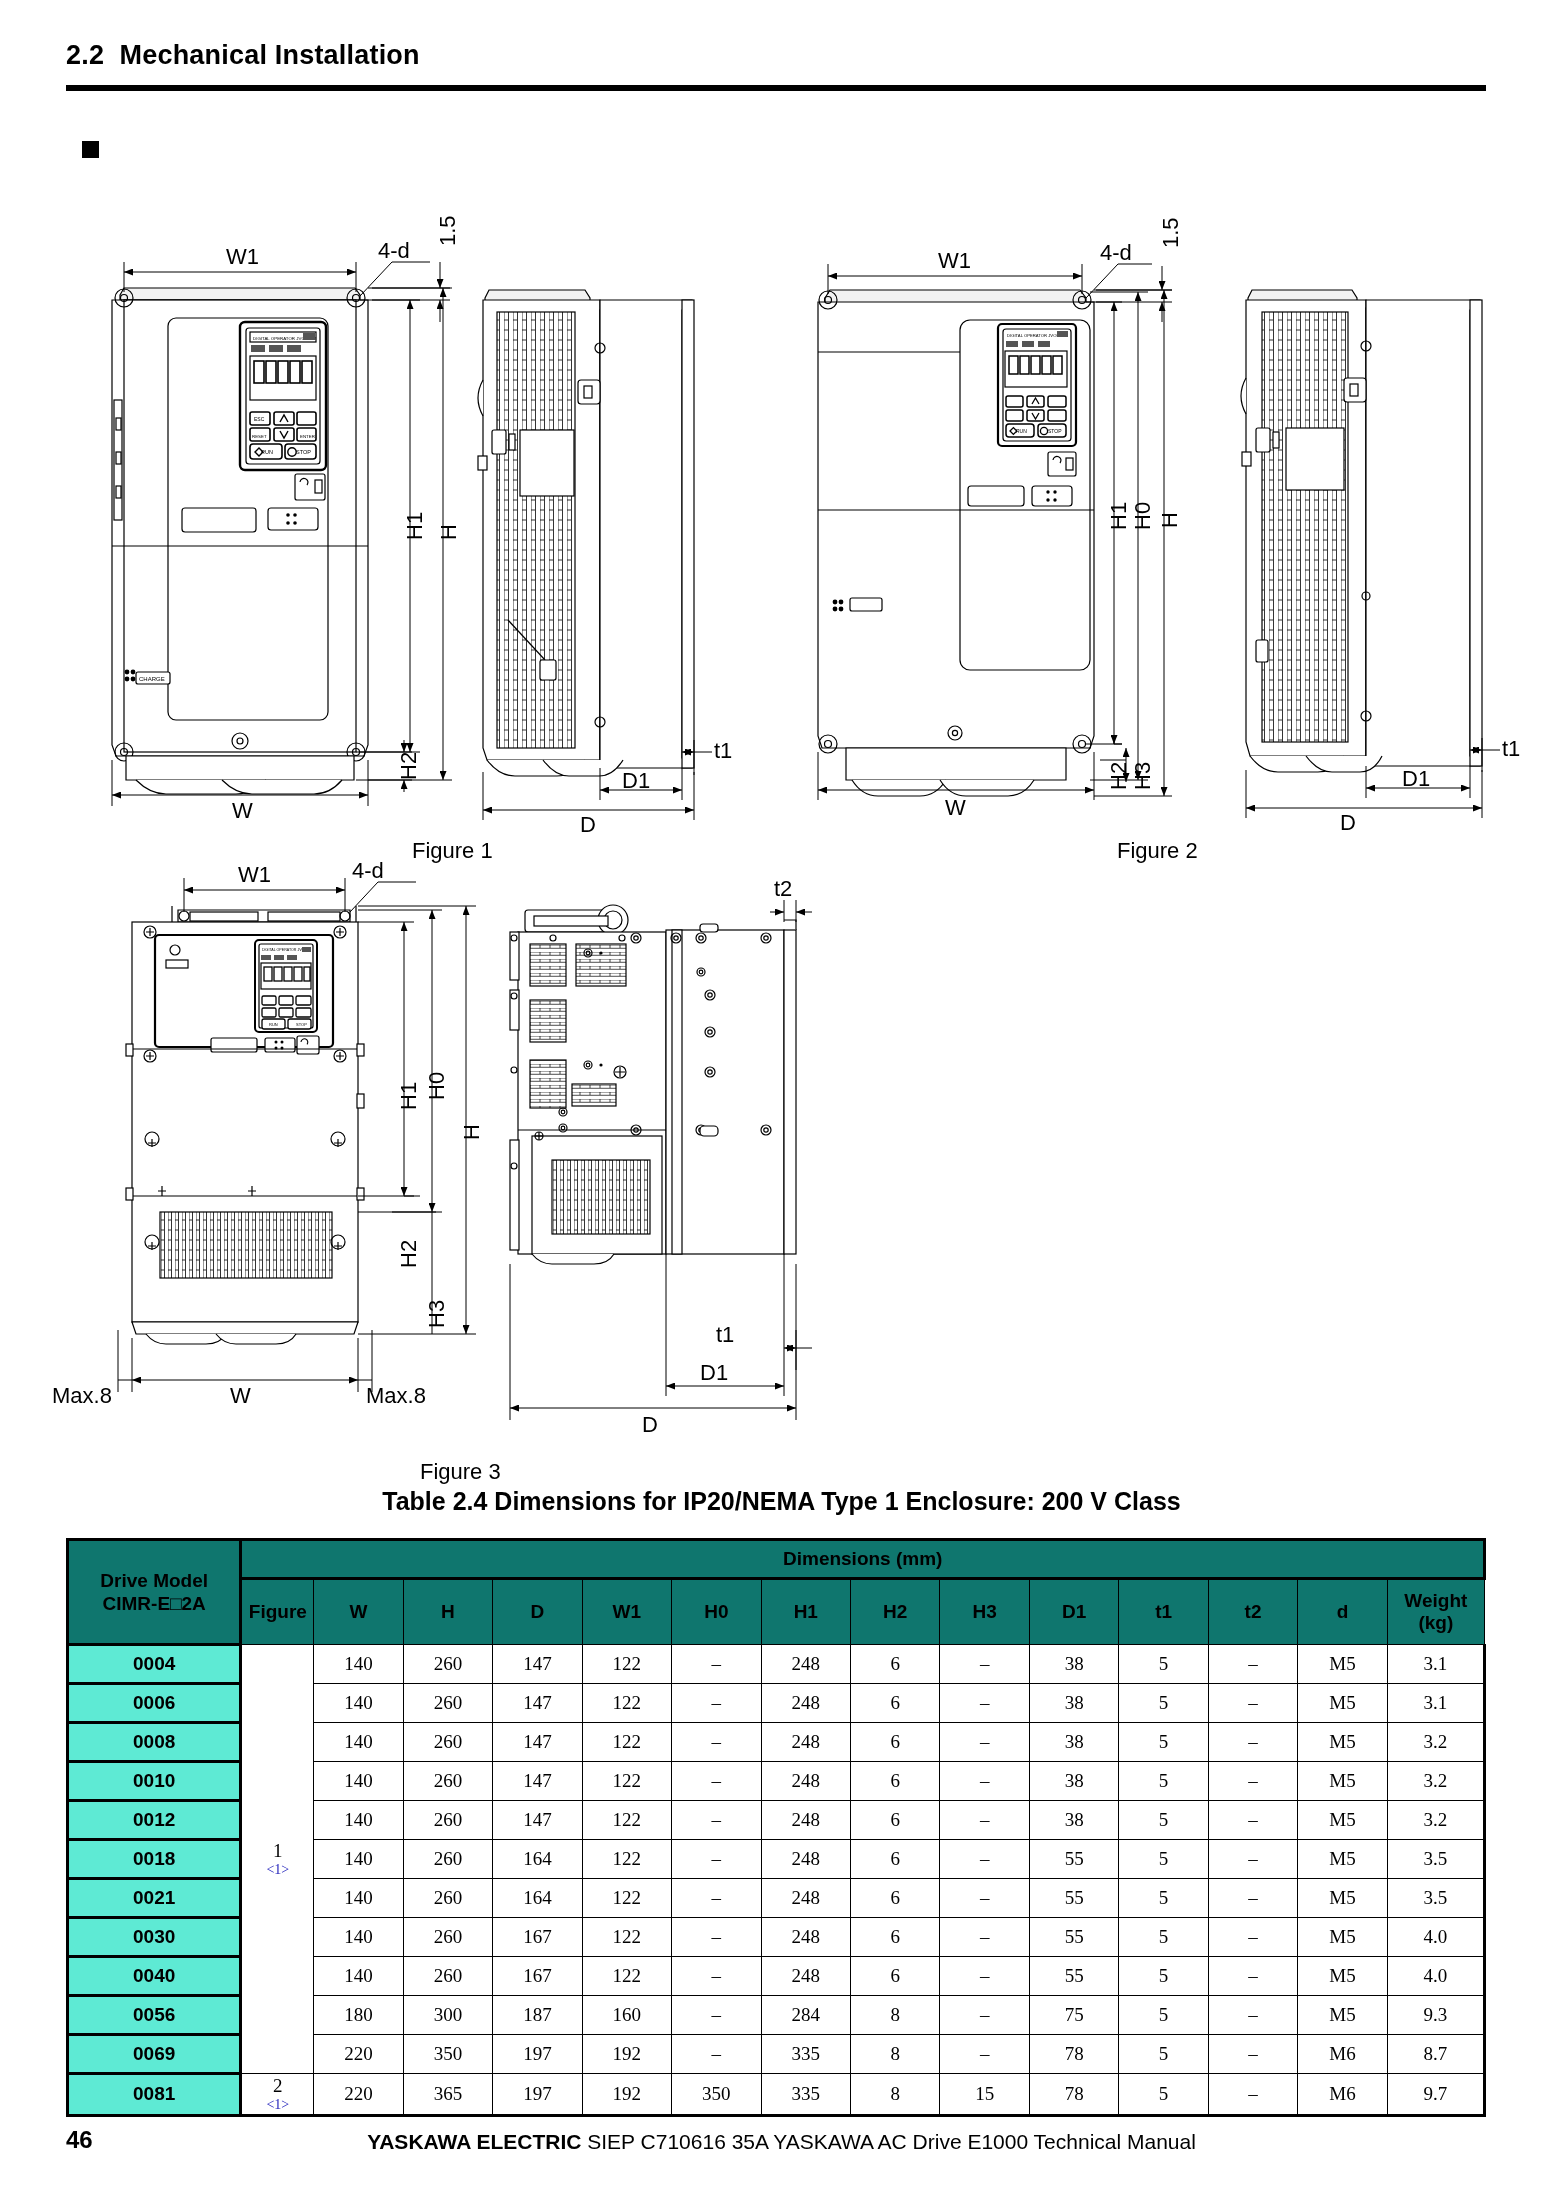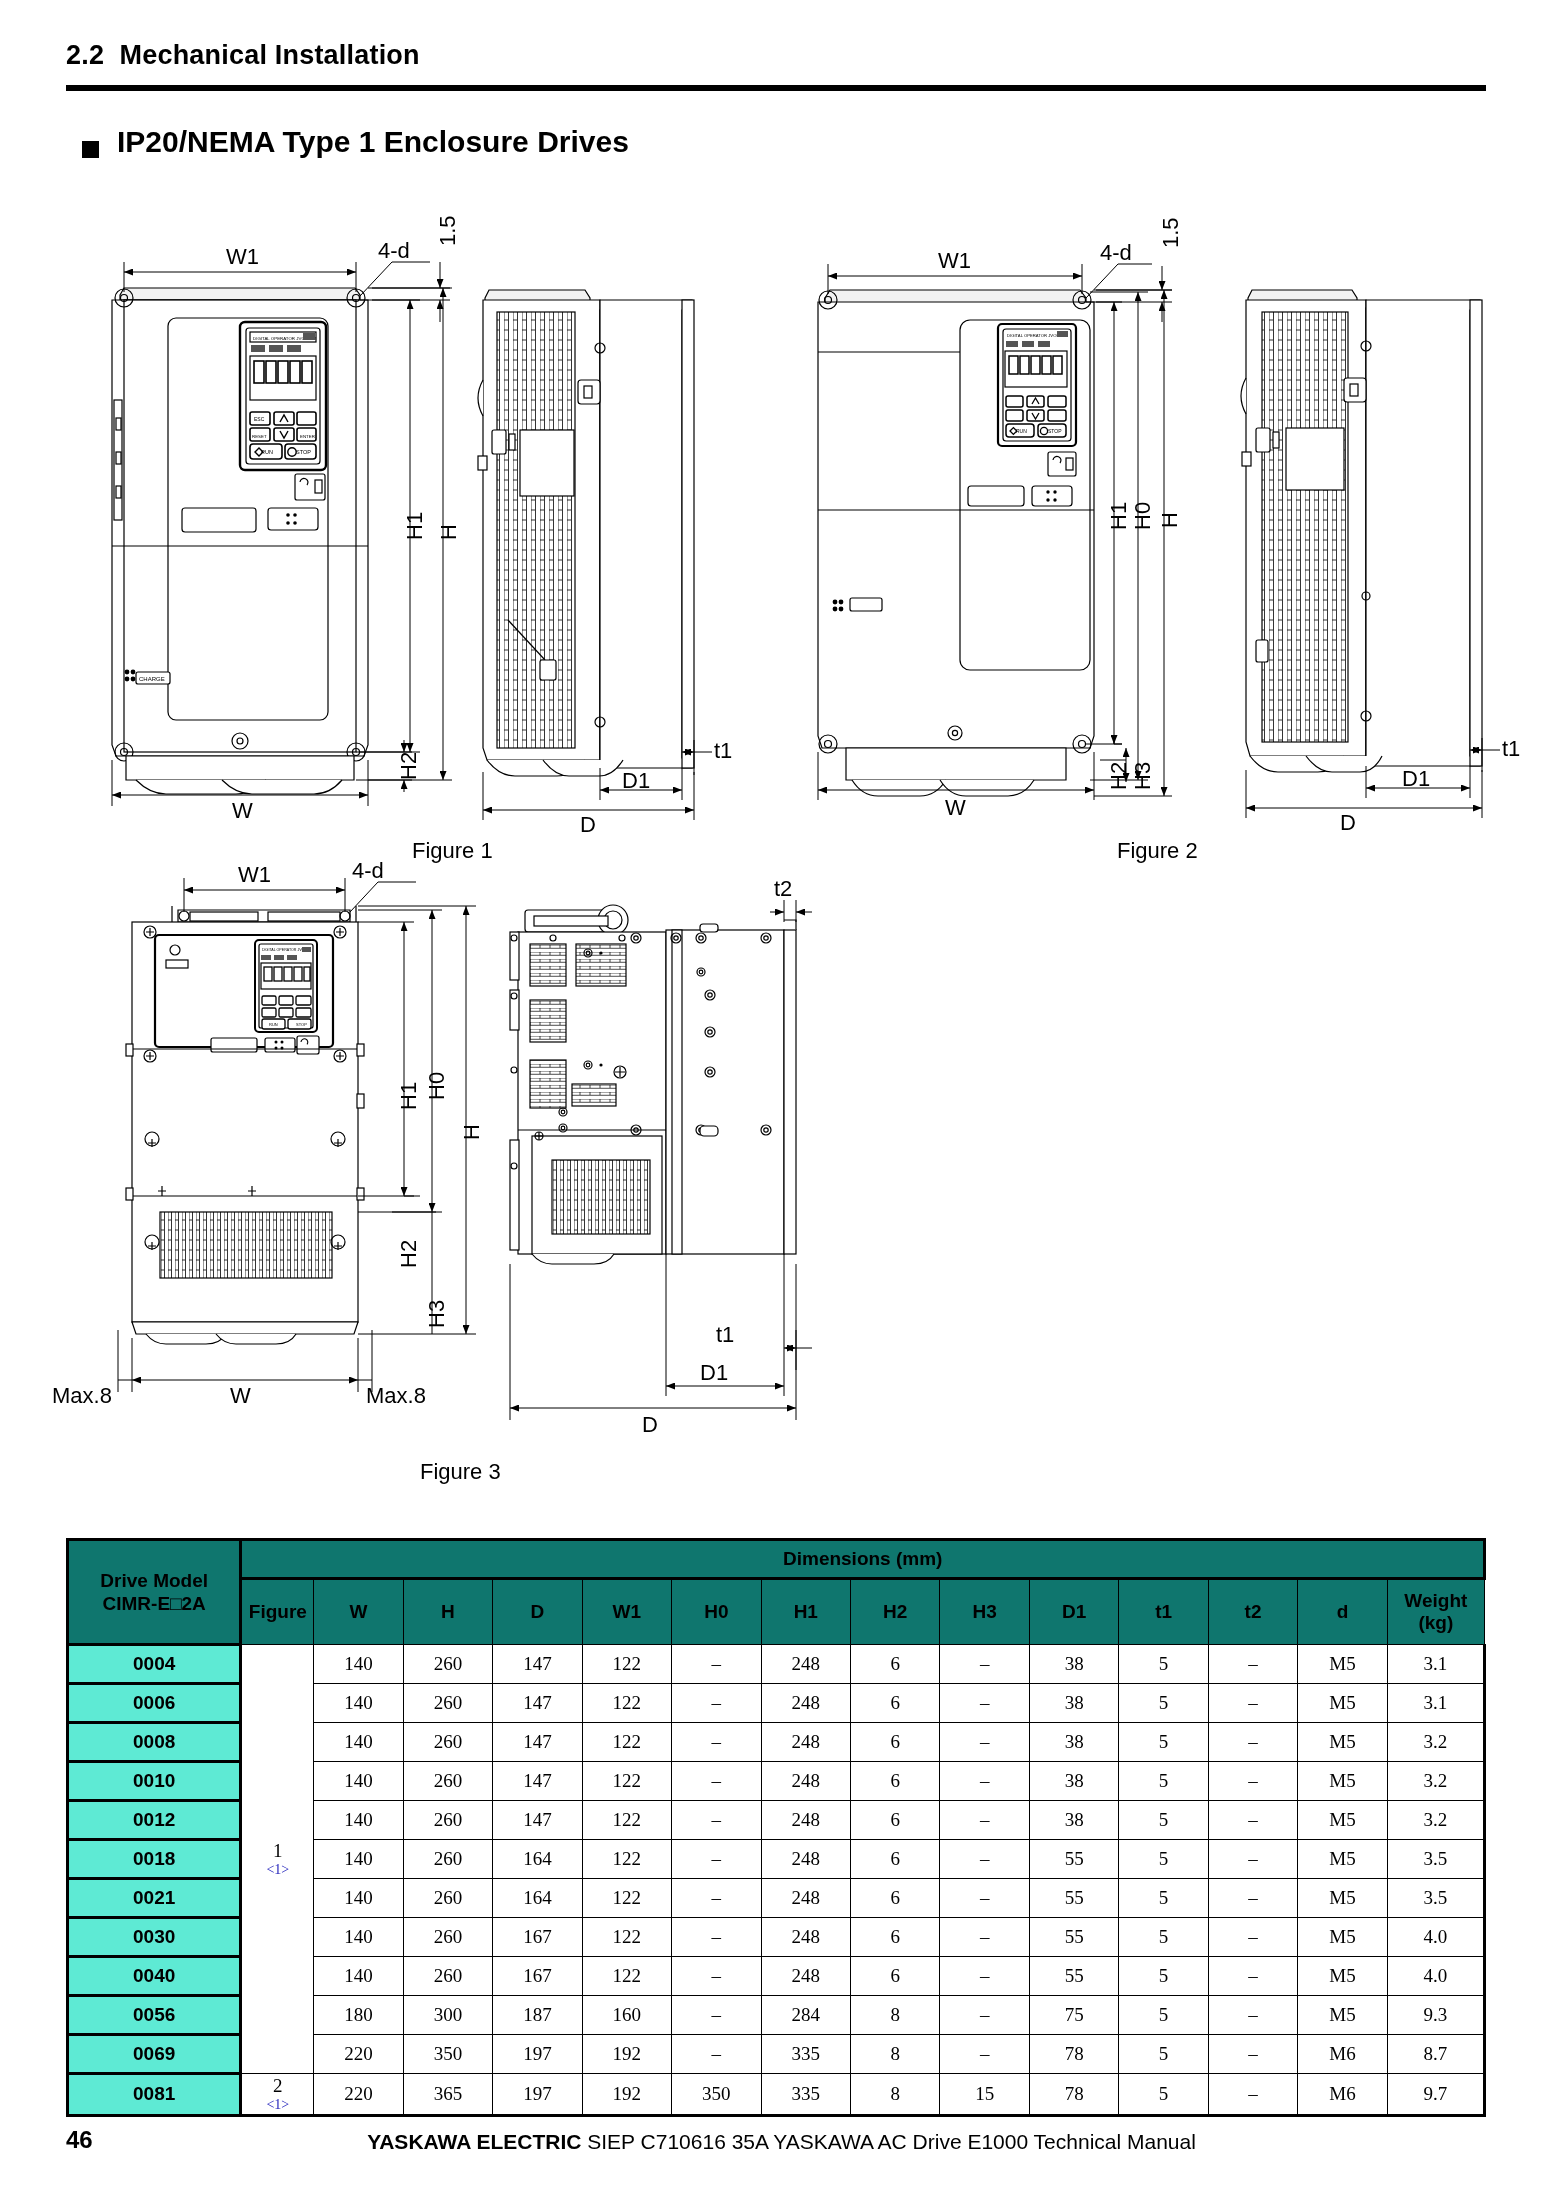--- a/index.html
+++ b/index.html
@@ -58,21 +58,20 @@
 <body>
 
 <div id="page">
 
   <div class="head-title">
     <span>2.2</span>&nbsp;&nbsp;<span>Mechanical Installation</span>
   </div>
   <div class="head-rule"></div>
 
   <div class="sec-bullet"></div>
-  <div class="sec-title">IP20/NEMA Type 1 Enclosure Drives</div>
 
 
   <svg class="figarea" width="1563" height="2211" viewBox="0 0 1563 2211">
     <defs>
       <marker id="ah" markerWidth="9" markerHeight="7" refX="9" refY="3.5" orient="auto">
         <polygon points="0 0, 9 3.5, 0 7" fill="#000"></polygon>
       </marker>
       <marker id="ahs" markerWidth="9" markerHeight="7" refX="0" refY="3.5" orient="auto">
         <polygon points="9 0, 0 3.5, 9 7" fill="#000"></polygon>
       </marker>
@@ -651,20 +650,21 @@
     <div class="dim-lbl" style="left:642px;top:1412px;">D</div>
     <div class="dim-lbl" style="left:700px;top:1360px;">D1</div>
     <div class="dim-lbl" style="left:716px;top:1322px;">t1</div>
     <div class="dim-lbl" style="left:774px;top:876px;">t2</div>
   </div>
 
   <div class="figcap" style="left:412px;top:838px;">Figure 1</div>
   <div class="figcap" style="left:1117px;top:838px;">Figure 2</div>
   <div class="figcap" style="left:420px;top:1459px;">Figure 3</div>
 
+  <div class="tbl-cap">Table 2.4  Dimensions for IP20/NEMA Type 1 Enclosure: 200 V Class</div>
 
   <table class="dims">
     <thead>
       <tr>
         <th class="hdr model-hdr outer" rowspan="2">
           <span>Drive Model</span><br>
           <span>CIMR-E□2A</span>
         </th>
         <th class="hdr hdr-dim outer" colspan="14">Dimensions (mm)</th>
       </tr>

